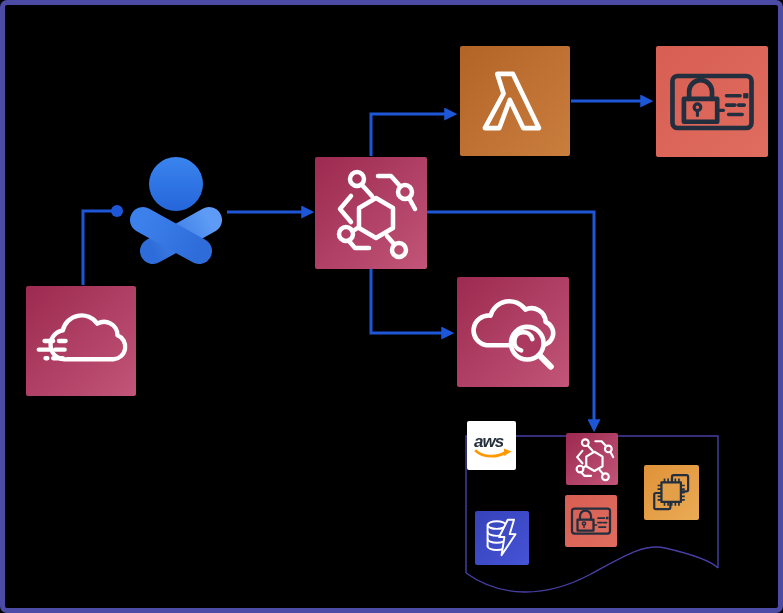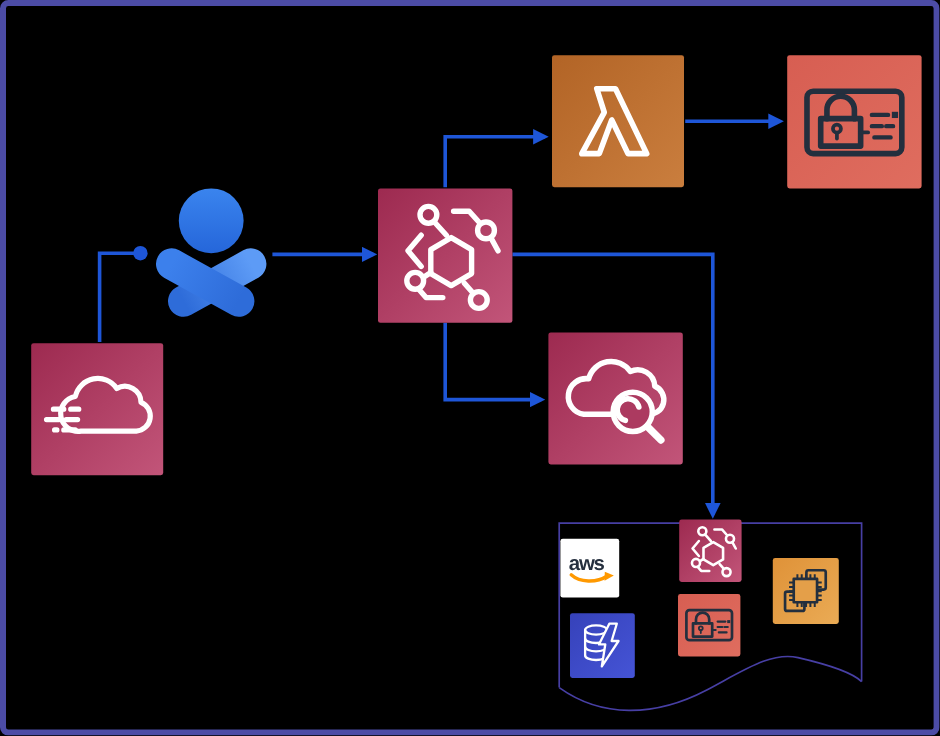--- a/index.html
+++ b/index.html
@@ -23,21 +23,21 @@
   .salmon{background:linear-gradient(135deg,#D75E52,#DF6D5F);}
   .chip-bg{background:linear-gradient(135deg,#DF9238,#EAAB55);}
   .dax-bg{background:linear-gradient(135deg,#3642BA,#4554D6);}
   .white-bg{background:#FFFFFF;}
   .n-cloud{left:21px;top:281px;width:110px;height:110px;}
   .n-user{left:121px;top:149px;width:100px;height:115px;background:none;}
   .n-eventbridge{left:310px;top:152px;width:112px;height:112px;}
   .n-lambda{left:455px;top:41px;width:110px;height:110px;}
   .n-secrets{left:651px;top:41px;width:112px;height:111px;}
   .n-cloudsearch{left:452px;top:272px;width:112px;height:110px;}
-  .n-awslogo{left:462px;top:444px;width:49px;height:49px;}
+  .n-awslogo{left:462px;top:416px;width:49px;height:49px;font-style:italic;}
   .n-eb-small{left:561px;top:428px;width:52px;height:52px;}
   .n-chip{left:639px;top:460px;width:55px;height:55px;}
   .n-lock-small{left:560px;top:490px;width:52px;height:52px;}
   .n-dax{left:470px;top:506px;width:54px;height:54px;}
 </style>
 </head>
 <body>
 
 <div class="stage">
 

